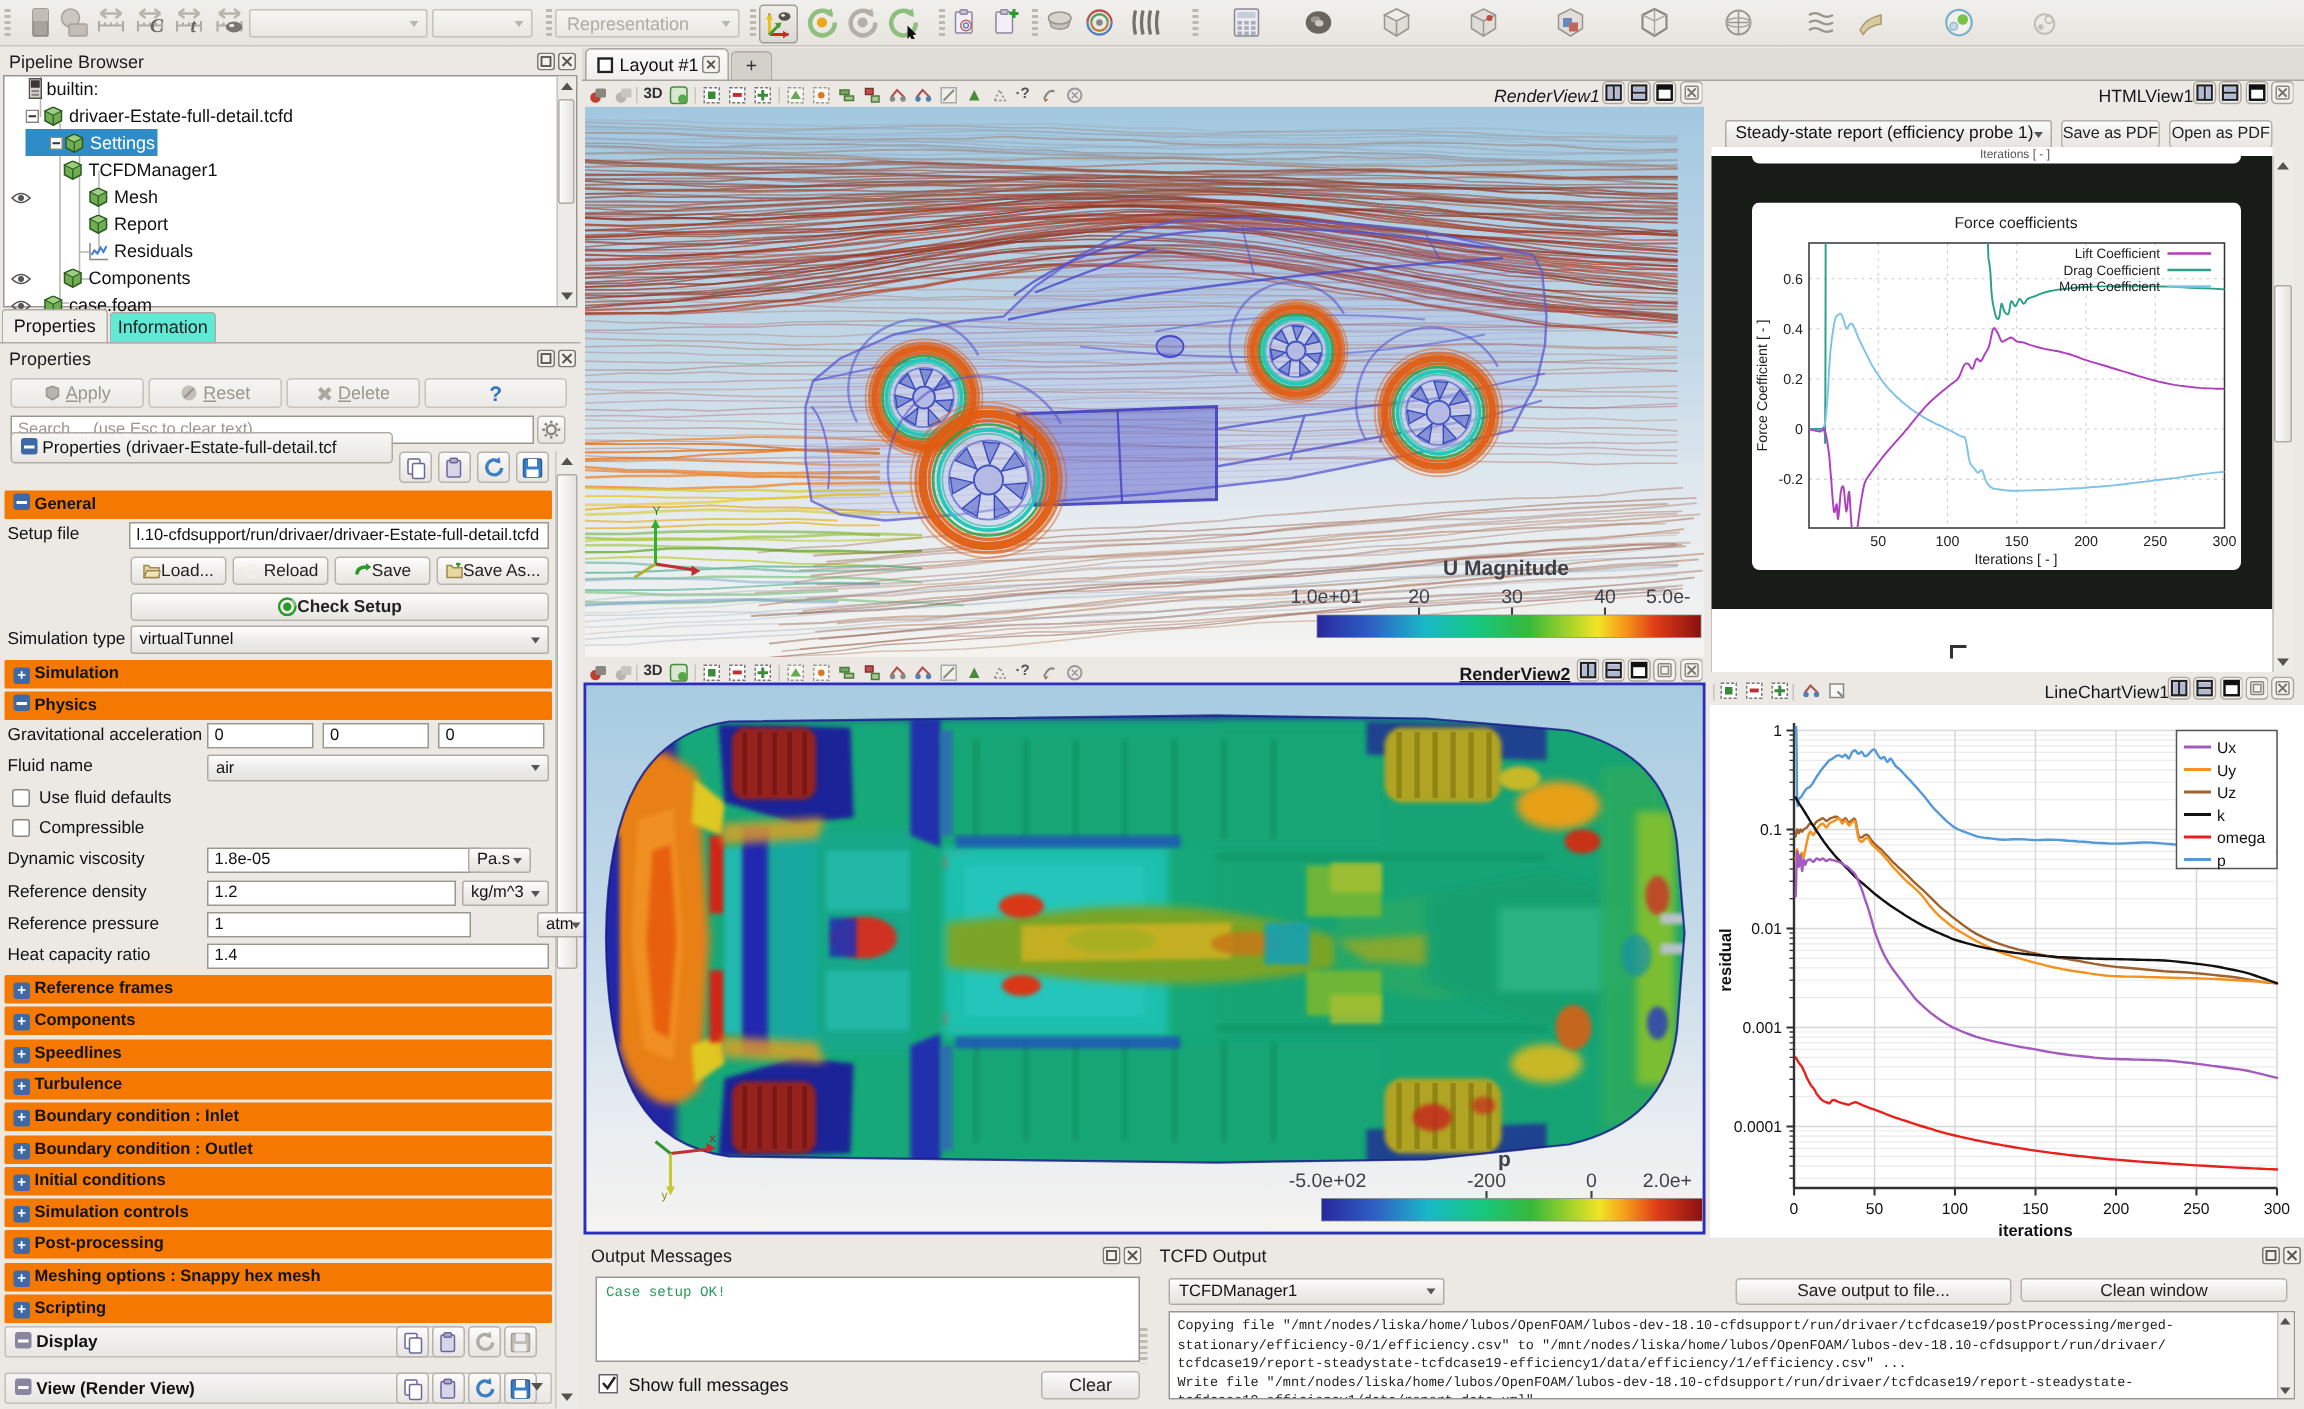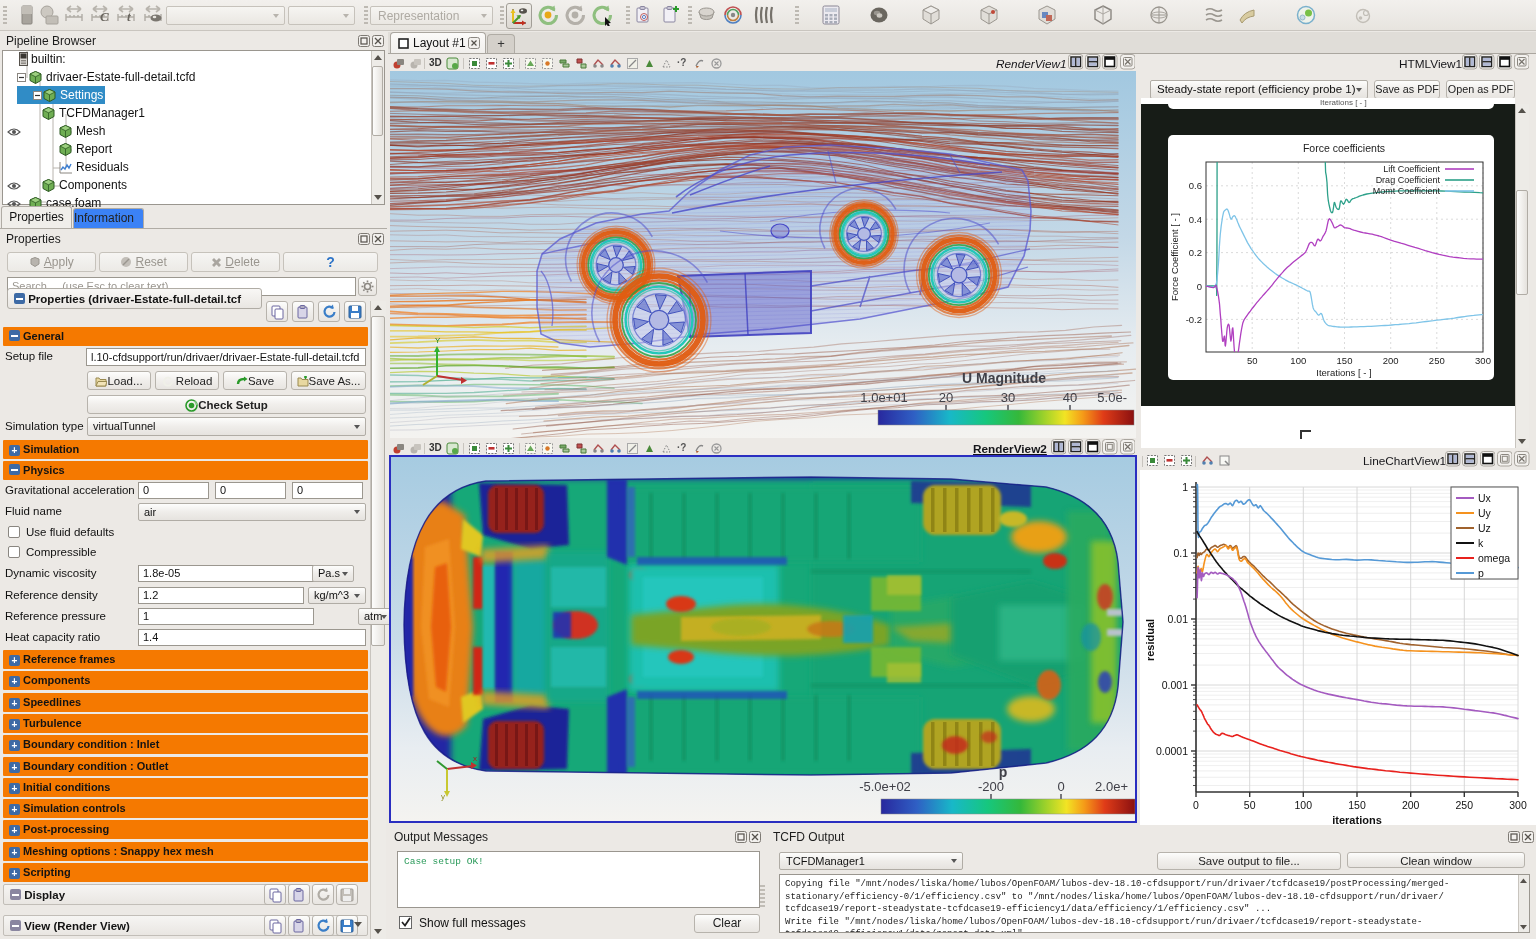--- a/index.html
+++ b/index.html
@@ -274,21 +274,21 @@
     <path d="M6.5 0.5 L12 3 L6.5 5.8 L1 3 Z" fill="#9ccf7f" stroke="#2d5a22" stroke-width="0.8"></path>
     <path d="M6.5 5.8 L6.5 12.5" stroke="#2d5a22" stroke-width="0.8"></path>
   </svg>
 <div class="abs" style="left:46px;top:196px;font-size:12px;color:#111;">case.foam</div>
 <svg class="abs" style="left:7px;top:199px" width="14" height="10" viewBox="0 0 14 10">
     <path d="M1 5 Q7 -1 13 5 Q7 11 1 5 Z" fill="none" stroke="#555" stroke-width="1.1"></path>
     <circle cx="7" cy="5" r="2" fill="#555"></circle>
   </svg>
 <div class="abs" style="left:0px;top:205px;width:388px;height:23px;"></div>
 <div class="abs" style="left:1px;top:206px;width:71px;height:23px;background:#f0eeea;border:1px solid #b0aca5;border-bottom:none;border-radius:3px 3px 0 0;font-size:12px;color:#111;text-align:center;line-height:21px;">Properties</div>
-<div class="abs" style="left:73px;top:208px;width:71px;height:21px;background:#3b82f6;border:1px solid #b0aca5;border-bottom:none;border-radius:3px 3px 0 0;font-size:12px;color:#222;line-height:19px;">Information</div>
+<div class="abs" style="left:73px;top:208px;width:71px;height:21px;background:#5eead4;border:1px solid #b0aca5;border-bottom:none;border-radius:3px 3px 0 0;font-size:12px;color:#222;text-align:center;line-height:19px;">Information</div>
 <div class="abs" style="left:0px;top:228px;width:387px;height:1px;background:#b0aca5;"></div>
 <div class="abs panel-title" style="left:6px;top:232px;">Properties</div>
 <svg class="abs" style="left:358px;top:233px" width="12" height="12" viewBox="0 0 12 12">
     <rect x="0.5" y="0.5" width="11" height="11" rx="2" fill="#f2f0ed" stroke="#7e7a74"></rect>
     <rect x="3" y="3" width="6" height="6" fill="none" stroke="#55514b" stroke-width="1.2"></rect>
   </svg>
 <svg class="abs" style="left:372px;top:233px" width="12" height="12" viewBox="0 0 12 12">
     <rect x="0.5" y="0.5" width="11" height="11" rx="2" fill="#f2f0ed" stroke="#7e7a74"></rect>
     <path d="M3 3 L9 9 M9 3 L3 9" stroke="#55514b" stroke-width="1.3"></path>
   </svg>
@@ -310,21 +310,21 @@
         <line x1="10.7" y1="6.5" x2="12.5" y2="6.5"></line>
         <line x1="9.5" y1="9.5" x2="10.7" y2="10.7"></line>
         <line x1="6.5" y1="10.7" x2="6.5" y2="12.5"></line>
         <line x1="3.5" y1="9.5" x2="2.3" y2="10.7"></line>
         <line x1="2.3" y1="6.5" x2="0.5" y2="6.5"></line>
         <line x1="3.5" y1="3.5" x2="2.3" y2="2.3"></line>
         <line x1="6.5" y1="2.3" x2="6.5" y2="0.5"></line>
         <line x1="9.5" y1="3.5" x2="10.7" y2="2.3"></line>
       </g>
     </svg></div>
-<div class="abs" style="left:7px;top:288px;width:255px;height:21px;background:linear-gradient(#f8f7f5,#e9e6e2);border:1px solid #b0aca5;border-radius:3px;font-size:11.5px;font-weight:bold;color:#131313;line-height:20px;padding-left:6px;white-space:nowrap;overflow:hidden;"><span class="ominus" style="background:#3d6aa5;"></span> Properties (drivaer-Estate-full-detail.tcf</div>
+<div class="abs" style="left:7px;top:288px;width:255px;height:21px;background:linear-gradient(#f8f7f5,#e9e6e2);border:1px solid #b0aca5;border-radius:3px;font-size:11.5px;font-weight:normal;color:#131313;line-height:20px;padding-left:6px;white-space:nowrap;overflow:hidden;"><span class="ominus" style="background:#3d6aa5;"></span> Properties (drivaer-Estate-full-detail.tcf</div>
 <div class="abs btn" style="left:266px;top:301px;width:22px;height:21px;"><svg width="18" height="18" viewBox="0 0 18 18" style="margin-top:1px">
       <rect x="4" y="3" width="8" height="10" rx="1" fill="#fff" stroke="#6a66a0"></rect>
       <rect x="7" y="6" width="8" height="10" rx="1" fill="#fff" stroke="#6a66a0"></rect>
     </svg></div>
 <div class="abs btn" style="left:292px;top:301px;width:22px;height:21px;"><svg width="18" height="18" viewBox="0 0 18 18" style="margin-top:1px">
       <rect x="4" y="4" width="9" height="11" rx="1" fill="#d8d5e8" stroke="#6a66a0"></rect>
       <rect x="6" y="2.5" width="5" height="3" rx="1" fill="#b0acc0" stroke="#6a66a0"></rect>
     </svg></div>
 <div class="abs btn" style="left:318px;top:301px;width:22px;height:21px;"><svg width="18" height="18" viewBox="0 0 18 18" style="margin-top:1px">
       <path d="M13 5 a5 5 0 1 0 1.5 4" fill="none" stroke="#3a7ec8" stroke-width="2.2"></path>

